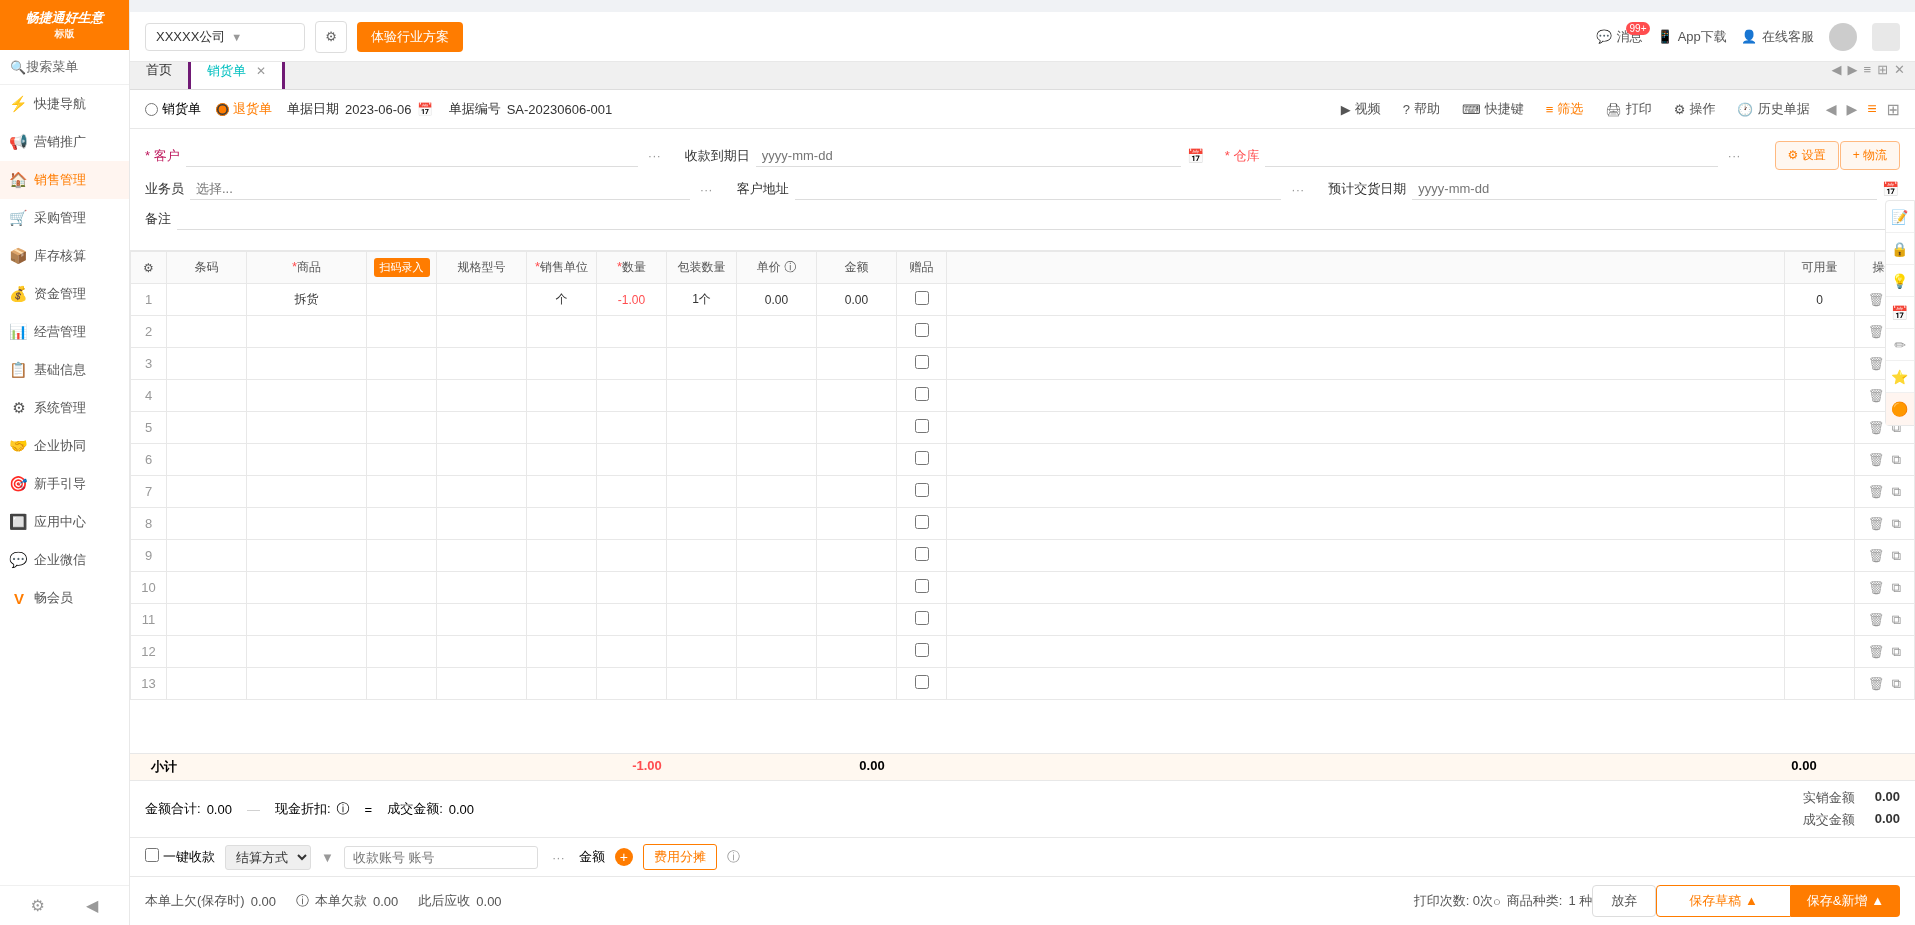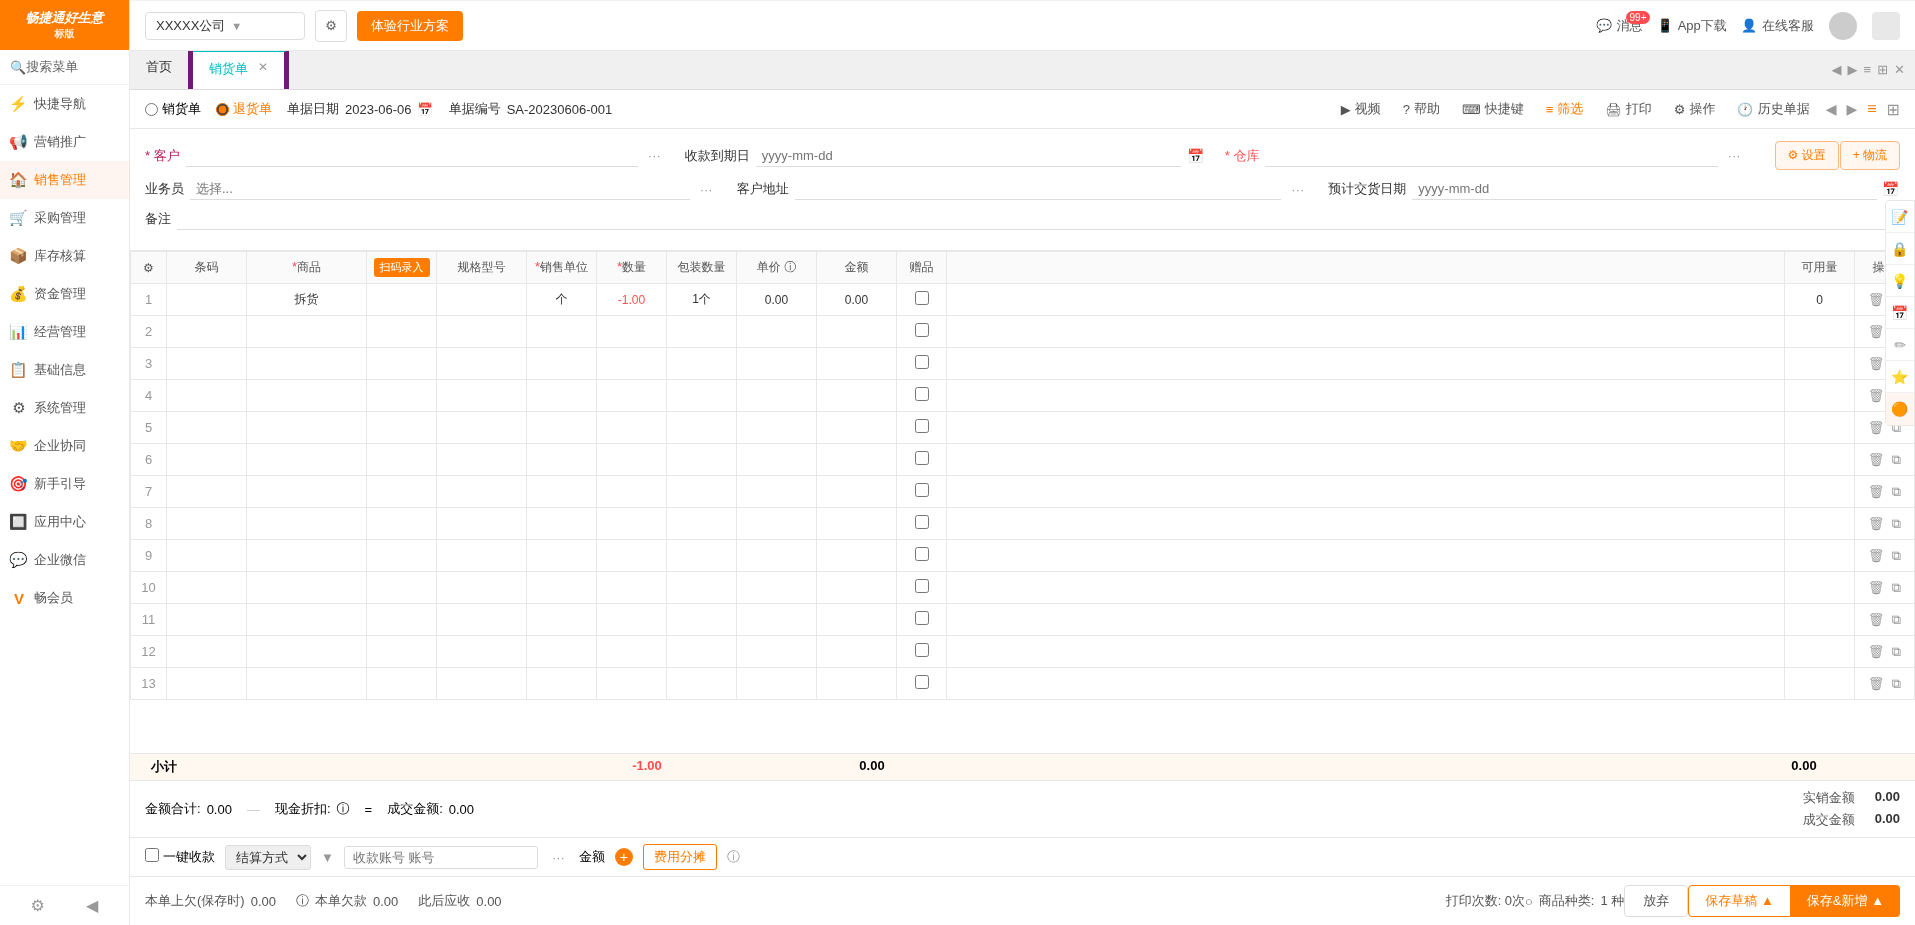--- a/index.html
+++ b/index.html
@@ -28,21 +28,21 @@
     .sidebar-item.active { background: #fff5f0; color: #ff7c00; }
     .sidebar-item .item-icon { width: 18px; height: 18px; display: flex; align-items: center; justify-content: center; font-size: 15px; }
     .sidebar-bottom {
       margin-top: auto; display: flex; align-items: center; justify-content: space-around;
       padding: 10px; border-top: 1px solid #f0f0f0;
     }
     .sidebar-bottom span { cursor: pointer; color: #999; font-size: 16px; }
 
     
     .top-header {
-      position: fixed; left: 130px; top: 1px; right: 0; height: 50px;
+      position: fixed; left: 130px; top: 12px; right: 0; height: 50px;
       background: #fff; display: flex; align-items: center; padding: 0 15px;
       border-bottom: 1px solid #e8e8e8; z-index: 99; gap: 10px;
     }
     .company-select {
       display: flex; align-items: center; gap: 6px; padding: 4px 10px;
       border: 1px solid #ddd; border-radius: 4px; cursor: pointer; min-width: 160px;
       color: #333;
     }
     .company-select .arrow { color: #999; font-size: 11px; }
     .gear-btn {
@@ -63,23 +63,23 @@
     }
     .avatar { width: 28px; height: 28px; border-radius: 50%; background: #ccc; }
 
     
     .tab-bar {
       position: fixed; left: 130px; top: 50px; right: 0; height: 40px;
       background: #f0f0f0; display: flex; align-items: stretch; z-index: 98;
       border-bottom: 1px solid #ddd;
     }
     .tab-item {
-      display: flex; align-items: flex-start; padding: 8px 16px; gap: 6px;
+      display: flex; align-items: center; padding: 8px 16px; gap: 6px;
       cursor: pointer; color: #555; font-size: 13px; white-space: nowrap;
-      border-right: 5px solid #701a75;
+      border-right: 3px solid #701a75;
     }
     .tab-item.active {
       background: #fff; color: #00bfbf; border-top: 2px solid #00bfbf;
     }
     .tab-item.home { color: #333; }
     .tab-close { color: #999; font-size: 12px; margin-left: 4px; }
 
     
     .main-content {
       position: fixed; left: 130px; top: 90px; right: 0; bottom: 0;
@@ -189,21 +189,21 @@
     .footer-stat { display: flex; align-items: center; gap: 6px; color: #555; font-size: 12px; }
     .footer-right { margin-left: auto; display: flex; align-items: center; }
     .print-info { color: #555; font-size: 12px; }
     .product-type { display: flex; align-items: center; gap: 6px; color: #555; font-size: 12px; }
     .abandon-btn {
       border: 1px solid #ddd; background: #fff; padding: 6px 18px;
       border-radius: 4px; cursor: pointer; color: #555;
     }
     .save-draft-btn {
       border: 1px solid #ff7c00; background: #fff; color: #ff7c00;
-      padding: 6px 16px; border-radius: 4px 0 0 4px; cursor: pointer;
+      padding: 6px 32px; border-radius: 4px 0 0 4px; cursor: pointer;
     }
     .save-new-btn {
       background: #ff7c00; color: #fff; border: none;
       padding: 6px 16px; border-radius: 0 4px 4px 0; cursor: pointer;
     }
     .save-group { display: flex; }
 
     
     .right-summary {
       display: flex; flex-direction: column; gap: 4px; font-size: 13px;

